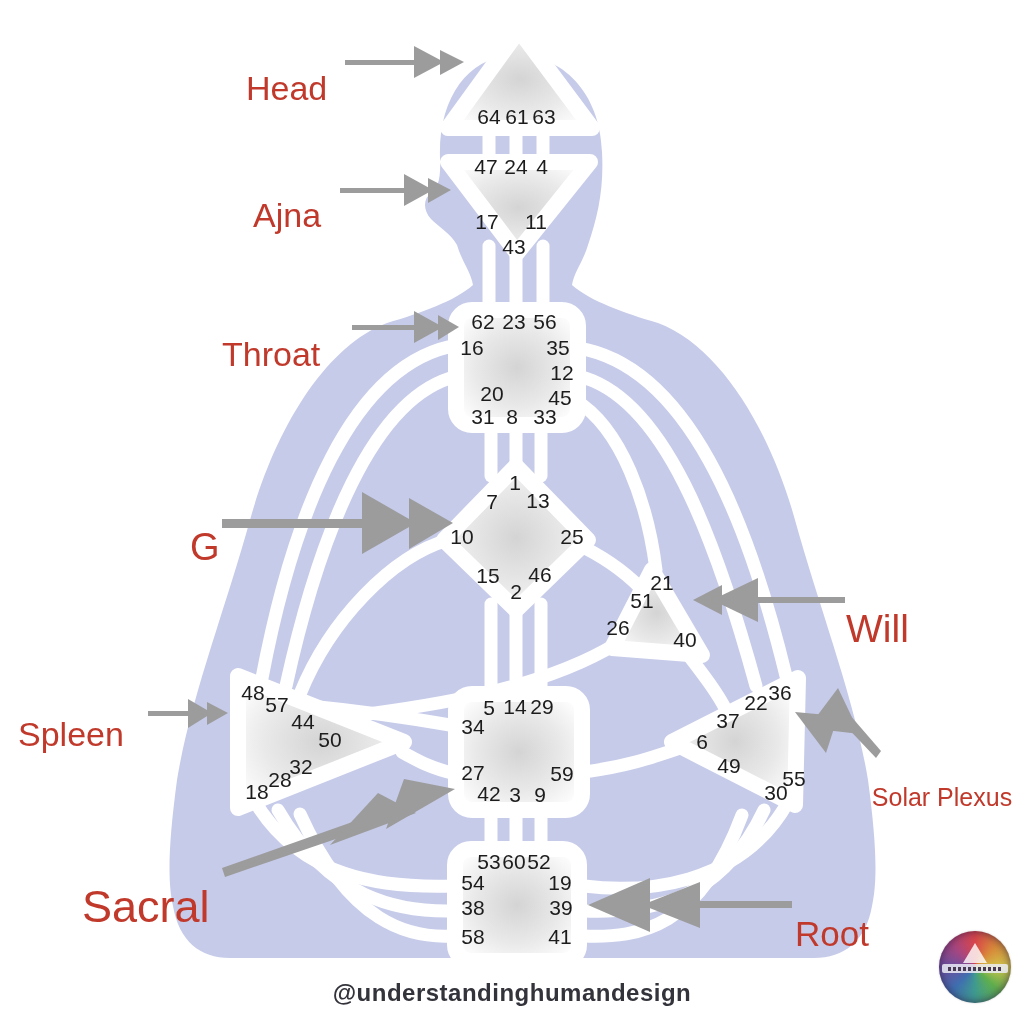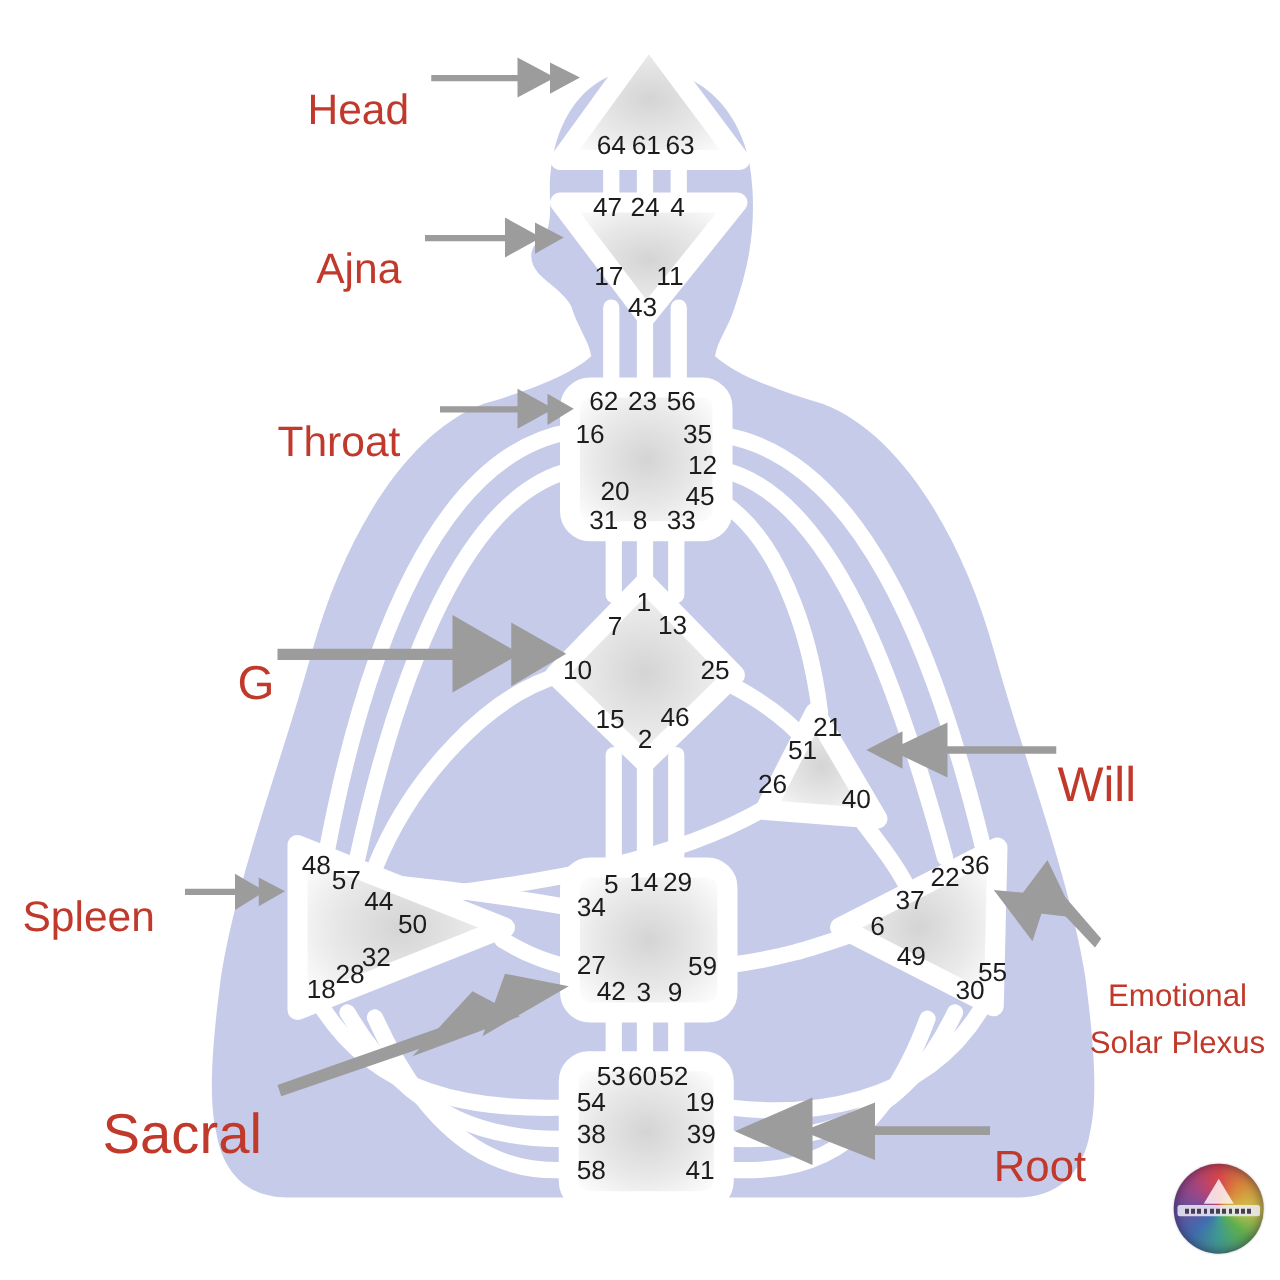--- a/index.html
+++ b/index.html
@@ -261,27 +261,27 @@
       <span class="gate" style="left: 560px; top: 937px;">41</span>
     </div>
 
   <div class="lbl" id="lbl-head">Head</div>
   <div class="lbl" id="lbl-ajna">Ajna</div>
   <div class="lbl" id="lbl-throat">Throat</div>
   <div class="lbl" id="lbl-g">G</div>
   <div class="lbl" id="lbl-will">Will</div>
   <div class="lbl" id="lbl-spleen">Spleen</div>
   <div class="lbl" id="lbl-esp">
-    <div>Emotional</div>
     <div>Solar Plexus</div>
   </div>
   <div class="lbl" id="lbl-sacral">Sacral</div>
   <div class="lbl" id="lbl-root">Root</div>
 
 
+  <div id="footer">@understandinghumandesign</div>
 
   <div id="logo">
     <span class="peak"></span>
     <span class="band">
         <i></i>
       </span>
   </div>
 </div>
 
 </body></html>

